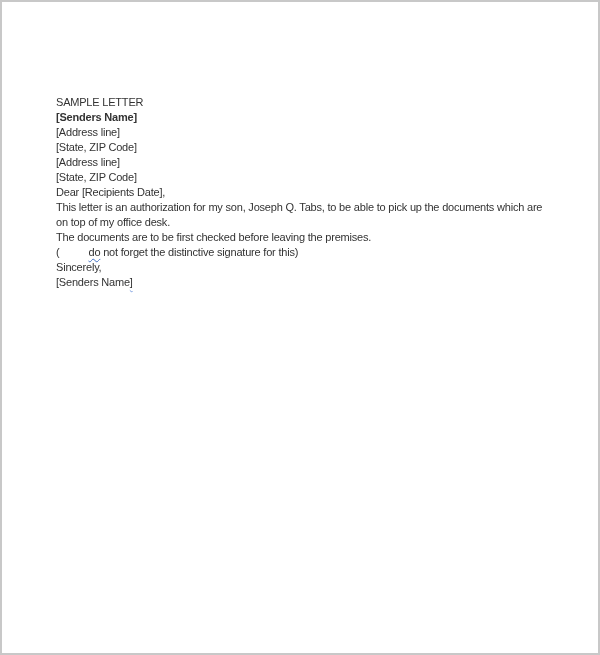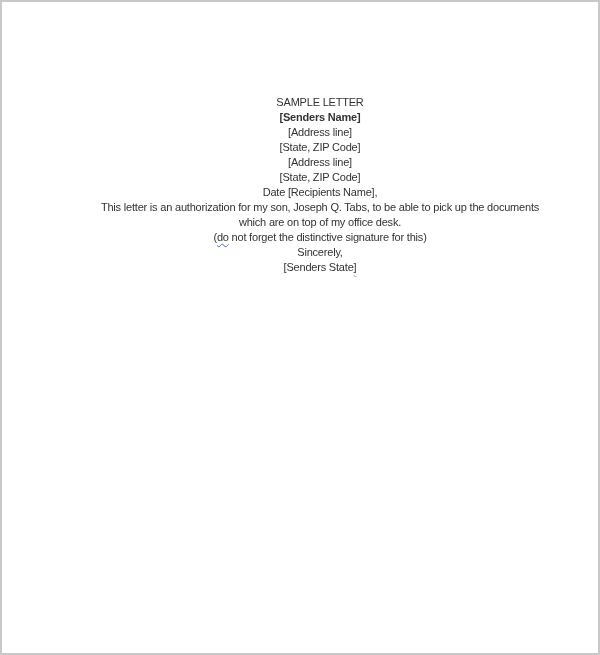--- a/index.html
+++ b/index.html
@@ -15,25 +15,24 @@
     background: #ffffff;
     border: 2px solid #c8c8c8;
     overflow: hidden;
     font-family: "Liberation Sans", "DejaVu Sans", sans-serif;
     color: #333333;
   }
   .letter {
     box-sizing: border-box;
     width: 100%;
     height: 100%;
-    padding: 93px 46px 0 86px;
+    padding: 93px 46px 0 54px;
     font-size: 11px;
     line-height: 15px;
     letter-spacing: -0.2px;
-    text-align: center;
   }
   .letter p, .letter div.block {
     margin: 0;
     padding: 0;
   }
   .heading      { margin: 0 0 8px 0; }
   .addr-block   { margin: 0 0 8px 0; }
   .date         { margin: 0 0 8px 0; }
   .subject      { margin: 0 0 48px 0; font-weight: bold; }
   .salutation   { margin: 0 0 8px 0; }
@@ -42,20 +41,21 @@
   .note         { margin: 0 0 29px 0; }
   .closing      { margin: 0 0 9px 0; }
   .signature    { margin: 0; }
   .bold-line    { font-weight: bold; }
   .squiggle {
     text-decoration-line: underline;
     text-decoration-style: wavy;
     text-decoration-color: #4472c4;
     text-decoration-thickness: 1px;
     text-underline-offset: 2px;
+    margin-left: 29px;
   }
   .squiggle-faint {
     text-decoration-line: underline;
     text-decoration-style: wavy;
     text-decoration-color: #7d9fe0;
     text-decoration-thickness: 1px;
     text-underline-offset: 2px;
   }
 </style>
 </head>
@@ -72,27 +72,28 @@
       <div>[State, ZIP Code]</div>
     </div>
 
 
     <div class="block addr-block">
       <div>[Address line]</div>
       <div>[State, ZIP Code]</div>
     </div>
 
 
-    <p class="salutation">Date [Recipients Name],</p>
+    <p class="salutation">Dear [Recipients Date],</p>
 
     <p class="para-1">This letter is an authorization for my son, Joseph Q. Tabs, to be able to pick up the documents which are on top of my office desk.</p>
 
+    <p class="para-2">The documents are to be first checked before leaving the premises.</p>
 
     <p class="note"><span>(</span><span class="squiggle">do</span><span> not forget the distinctive signature for this)</span></p>
 
     <p class="closing">Sincerely,</p>
 
     <div class="block signature">
-      <div><span>[Senders State</span><span class="squiggle-faint">]</span></div>
+      <div><span>[Senders Name</span><span class="squiggle-faint">]</span></div>
     </div>
 
   </div>
 </div>
 
 </body></html>

